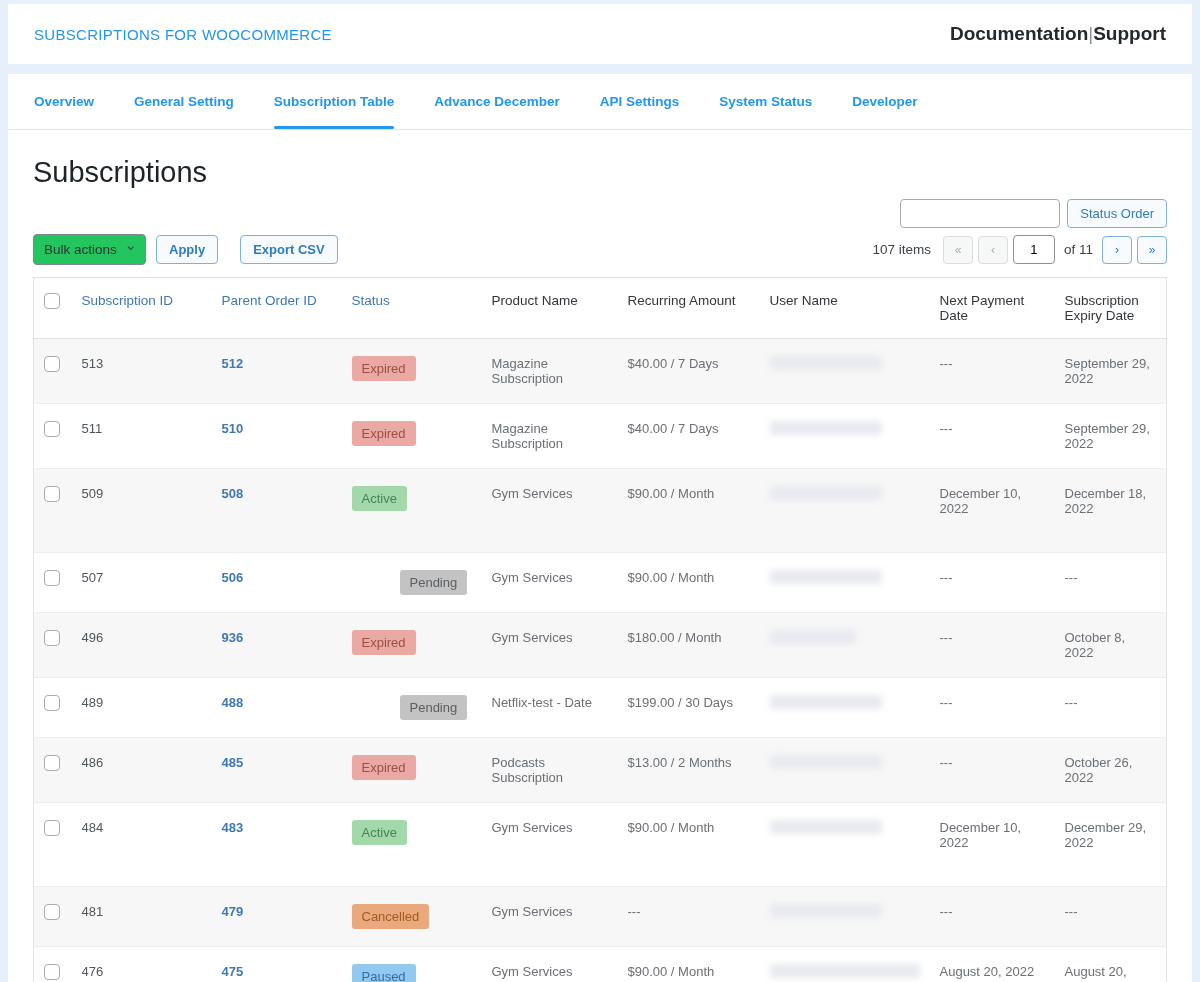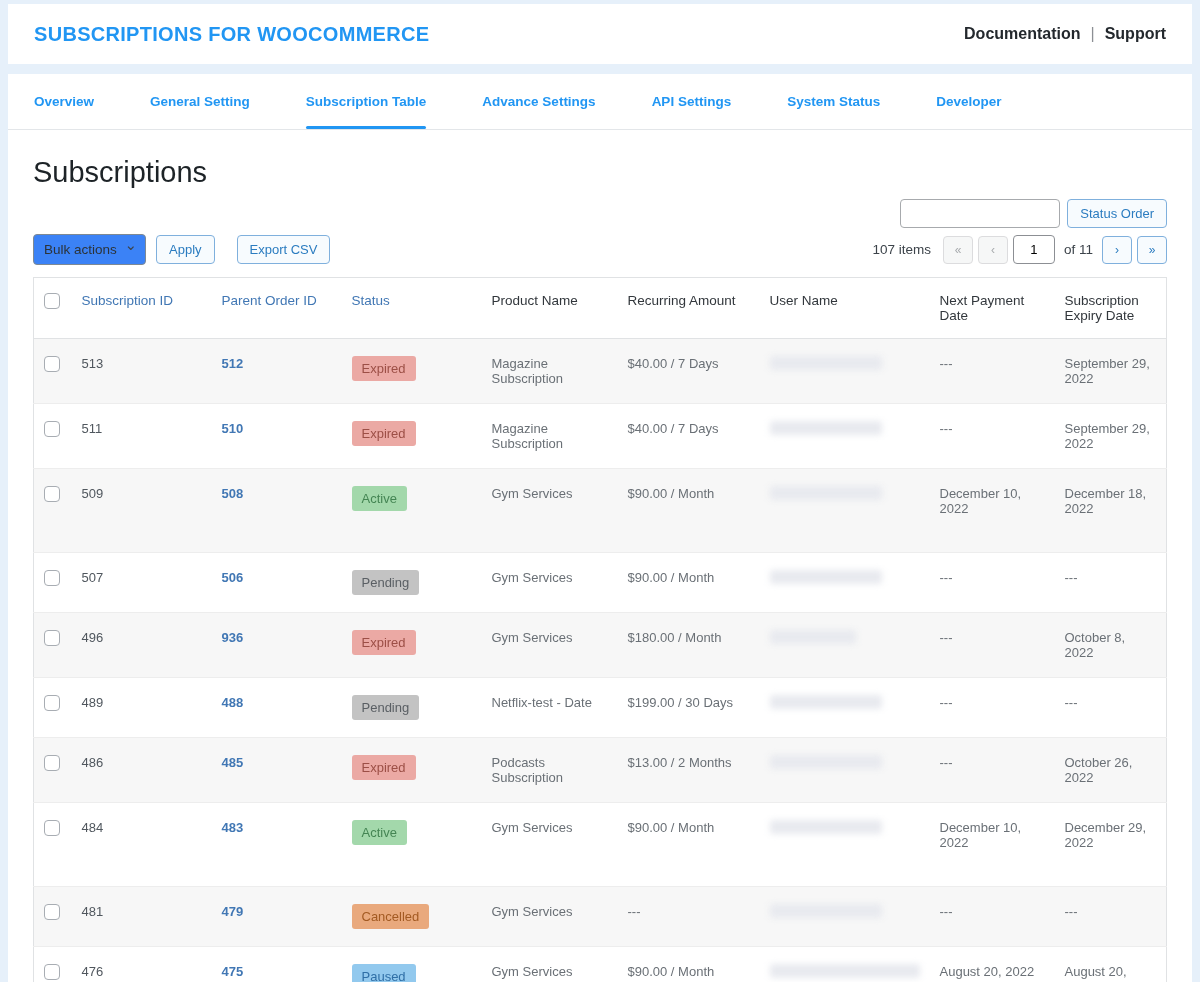--- a/index.html
+++ b/index.html
@@ -14,31 +14,31 @@
   .card { background: #fff; margin: 0 8px; }
 
   
   .topbar {
     height: 60px;
     display: flex; align-items: center; justify-content: space-between;
     padding: 0 26px;
   }
   .brand {
     color: var(--accent, #2196f3);
-    font-size: 20px; font-weight: bold; letter-spacing: .3px;
-  }
-  .toplinks { display: flex; gap: 10px; font-size: 16px; }
+    font-size: 15px; font-weight: normal; letter-spacing: .3px;
+  }
+  .toplinks { display: flex; font-size: 19px; }
   .toplinks a { color: #23282d; font-weight: bold; text-decoration: none; cursor: pointer; }
   .toplinks .sep { color: #8c8f94; font-weight: normal; }
 
   
   .tabbar {
     margin-top: 10px;
     height: 56px;
-    display: flex; align-items: stretch; gap: 56px;
+    display: flex; align-items: stretch; gap: 40px;
     padding: 0 26px;
     border-bottom: 1px solid #e3e6e9;
   }
   .tab {
     display: flex; align-items: center;
     color: var(--accent, #2196f3);
     font-weight: bold; font-size: 13.5px;
     text-decoration: none; cursor: pointer;
     position: relative;
   }
@@ -71,28 +71,28 @@
     font-family: "Liberation Sans", sans-serif;
   }
 
   .toolbar { display: flex; justify-content: space-between; align-items: center; margin-bottom: 12px; }
   .toolbar-left { display: flex; align-items: center; gap: 8px; }
   .select-wrap { position: relative; display: inline-block; }
   .select-wrap select {
     appearance: none; -webkit-appearance: none;
     height: 31px; padding: 0 28px 0 10px;
     border: 1px solid #7e8993; border-radius: 4px;
-    background: #3b82f6; color: #2c3338; font-size: 13.5px; cursor: pointer;
+    background: #22c55e; color: #2c3338; font-size: 13.5px; cursor: pointer;
     font-family: "Liberation Sans", sans-serif;
   }
   .select-caret {
     position: absolute; right: 9px; top: 2px;
     color: #3c434a; font-size: 15px; pointer-events: none;
   }
-  .toolbar .btn { margin-left: 2px; }
+  .toolbar .btn { margin-left: 2px; font-weight: bold; }
   .toolbar-left .export { margin-left: 14px; }
 
   .pager { display: flex; align-items: center; gap: 5px; }
   .pager .count { color: #3c434a; margin-right: 7px; font-size: 13.5px; }
   .pbtn {
     min-width: 30px; height: 28px;
     display: inline-flex; align-items: center; justify-content: center;
     border-radius: 4px; font-size: 12px; cursor: pointer;
     background: #f6f7f7;
   }
@@ -142,21 +142,21 @@
     border: 1px solid #a8adb3; border-radius: 4px;
     background: #fff; cursor: pointer; display: inline-block;
   }
 
   .badge {
     display: inline-block; padding: 5px 10px;
     border-radius: 3px; font-size: 13px;
   }
   .badge-expired   { background: var(--badge-expired-bg, #eba9a4);   color: var(--badge-expired-text, #9c4f46); }
   .badge-active    { background: var(--badge-active-bg, #a3d8ab);    color: var(--badge-active-text, #448553); }
-  .badge-pending   { background: var(--badge-pending-bg, #c3c3c3);   color: var(--badge-pending-text, #5a5f64); }
+  .badge-pending   { background: var(--badge-pending-bg, #c3c3c3);   color: var(--badge-pending-text, #5a5f64); margin-left: 48px; }
   .badge-cancelled { background: var(--badge-cancelled-bg, #e9a97d); color: var(--badge-cancelled-text, #a35a22); }
   .badge-paused    { background: var(--badge-paused-bg, #92c9ee);    color: var(--badge-paused-text, #2f6fa6); }
 
   .blur {
     display: inline-block; height: 14px; width: 112px;
     background: #e8eaef; border-radius: 2px;
     filter: blur(3px);
   }
   .blur.wide { width: 150px; }
   .blur.narrow { width: 86px; }
@@ -170,21 +170,21 @@
     <a>Documentation</a>
     <span class="sep">|</span>
     <a>Support</a>
   </div>
 </div>
 
 <nav class="card tabbar">
   <a class="tab">Overview</a>
   <a class="tab">General Setting</a>
   <a class="tab active">Subscription Table</a>
-  <a class="tab">Advance Settings</a>
+  <a class="tab">Advance December</a>
   <a class="tab">API Settings</a>
   <a class="tab">System Status</a>
   <a class="tab">Developer</a>
 </nav>
 
 <div class="card main">
   <h1 class="page-title">Subscriptions</h1>
 
   <div class="search-row">
     <input class="search-input" type="text" value="" style="">

